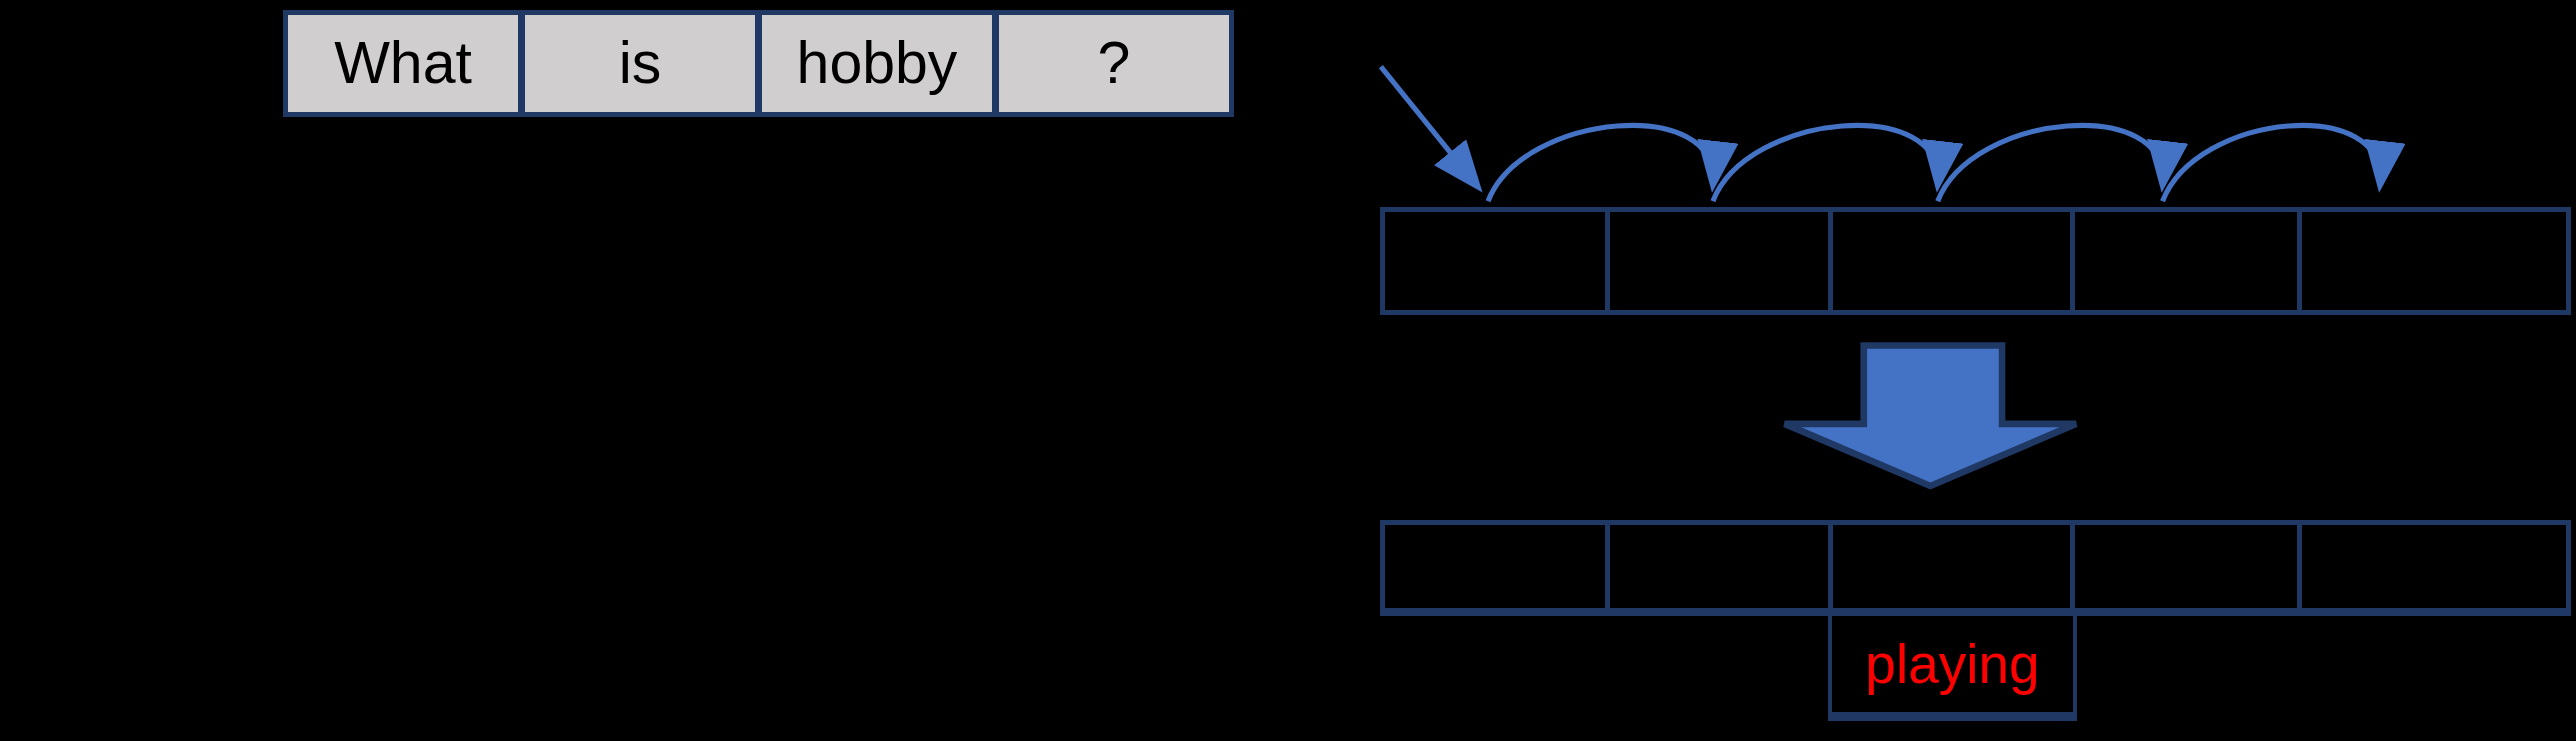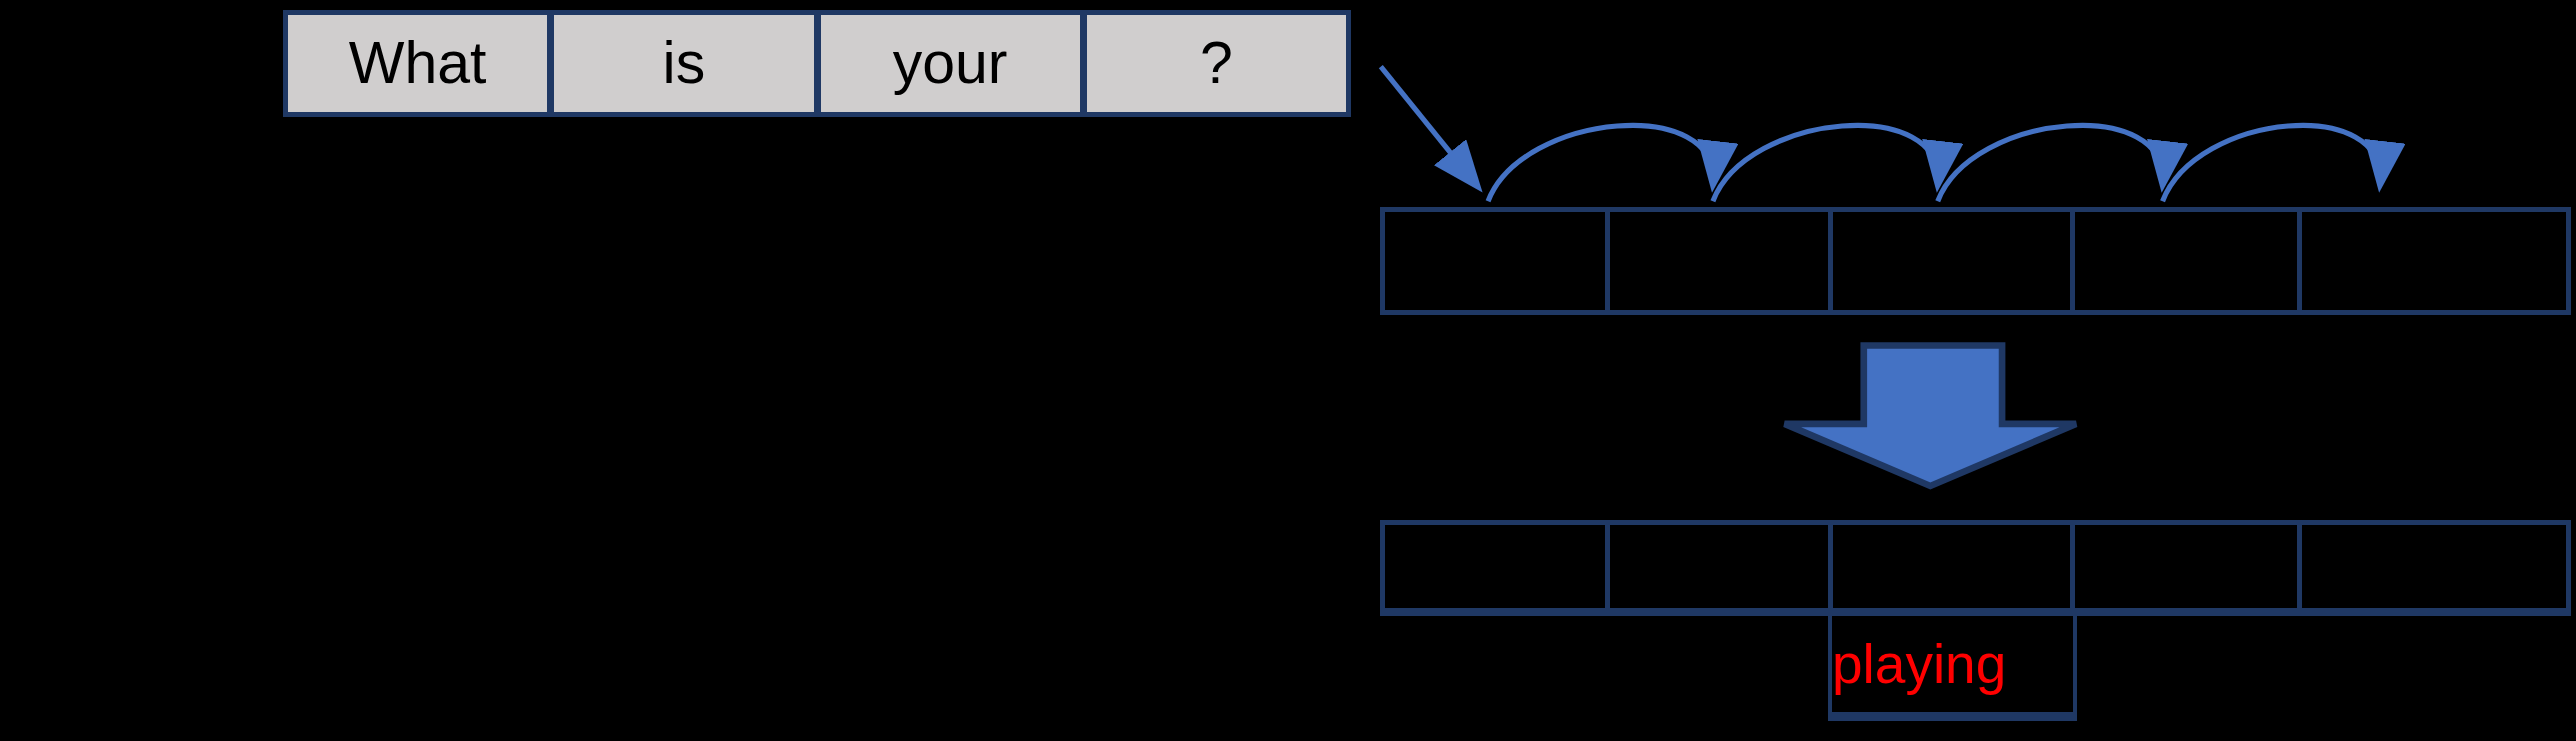--- a/index.html
+++ b/index.html
@@ -16,21 +16,21 @@
     background: #000000;
     font-family: "Liberation Sans", sans-serif;
     overflow: hidden;
   }
 
   
   .sentence-row {
     position: absolute;
     left: 283px;
     top: 9.6px;
-    width: 1068px;
+    width: 951px;
     height: 107px;
     display: flex;
     border: 5.2px solid #1f3864;
     background: #1f3864;
   }
   .word-cell {
     flex: 1 1 0;
     background: #d0cece;
     display: flex;
     align-items: center;
@@ -62,21 +62,21 @@
     position: absolute;
     left: 1828px;
     top: 616px;
     width: 249px;
     height: 105px;
     border: 4.4px solid #1f3864;
     border-top: none;
     border-bottom-width: 9px;
     display: flex;
     align-items: center;
-    justify-content: flex-start;
+    justify-content: center;
     color: #ff0000;
     font-size: 55px;
     line-height: 1;
   }
 
   
   .overlay {
     position: absolute;
     left: 0;
     top: 0;
@@ -91,21 +91,21 @@
 <div class="canvas">
 
   <div class="sentence-row">
     <div class="word-cell">
       <span>What</span>
     </div>
     <div class="word-cell">
       <span>is</span>
     </div>
     <div class="word-cell">
-      <span>your</span>
+      <span>hobby</span>
     </div>
     <div class="word-cell">
       <span>?</span>
     </div>
   </div>
 
   <div class="token-row token-row--top">
     <div class="token-cell fx1"></div>
     <div class="token-cell fx2"></div>
     <div class="token-cell fx3"></div>

